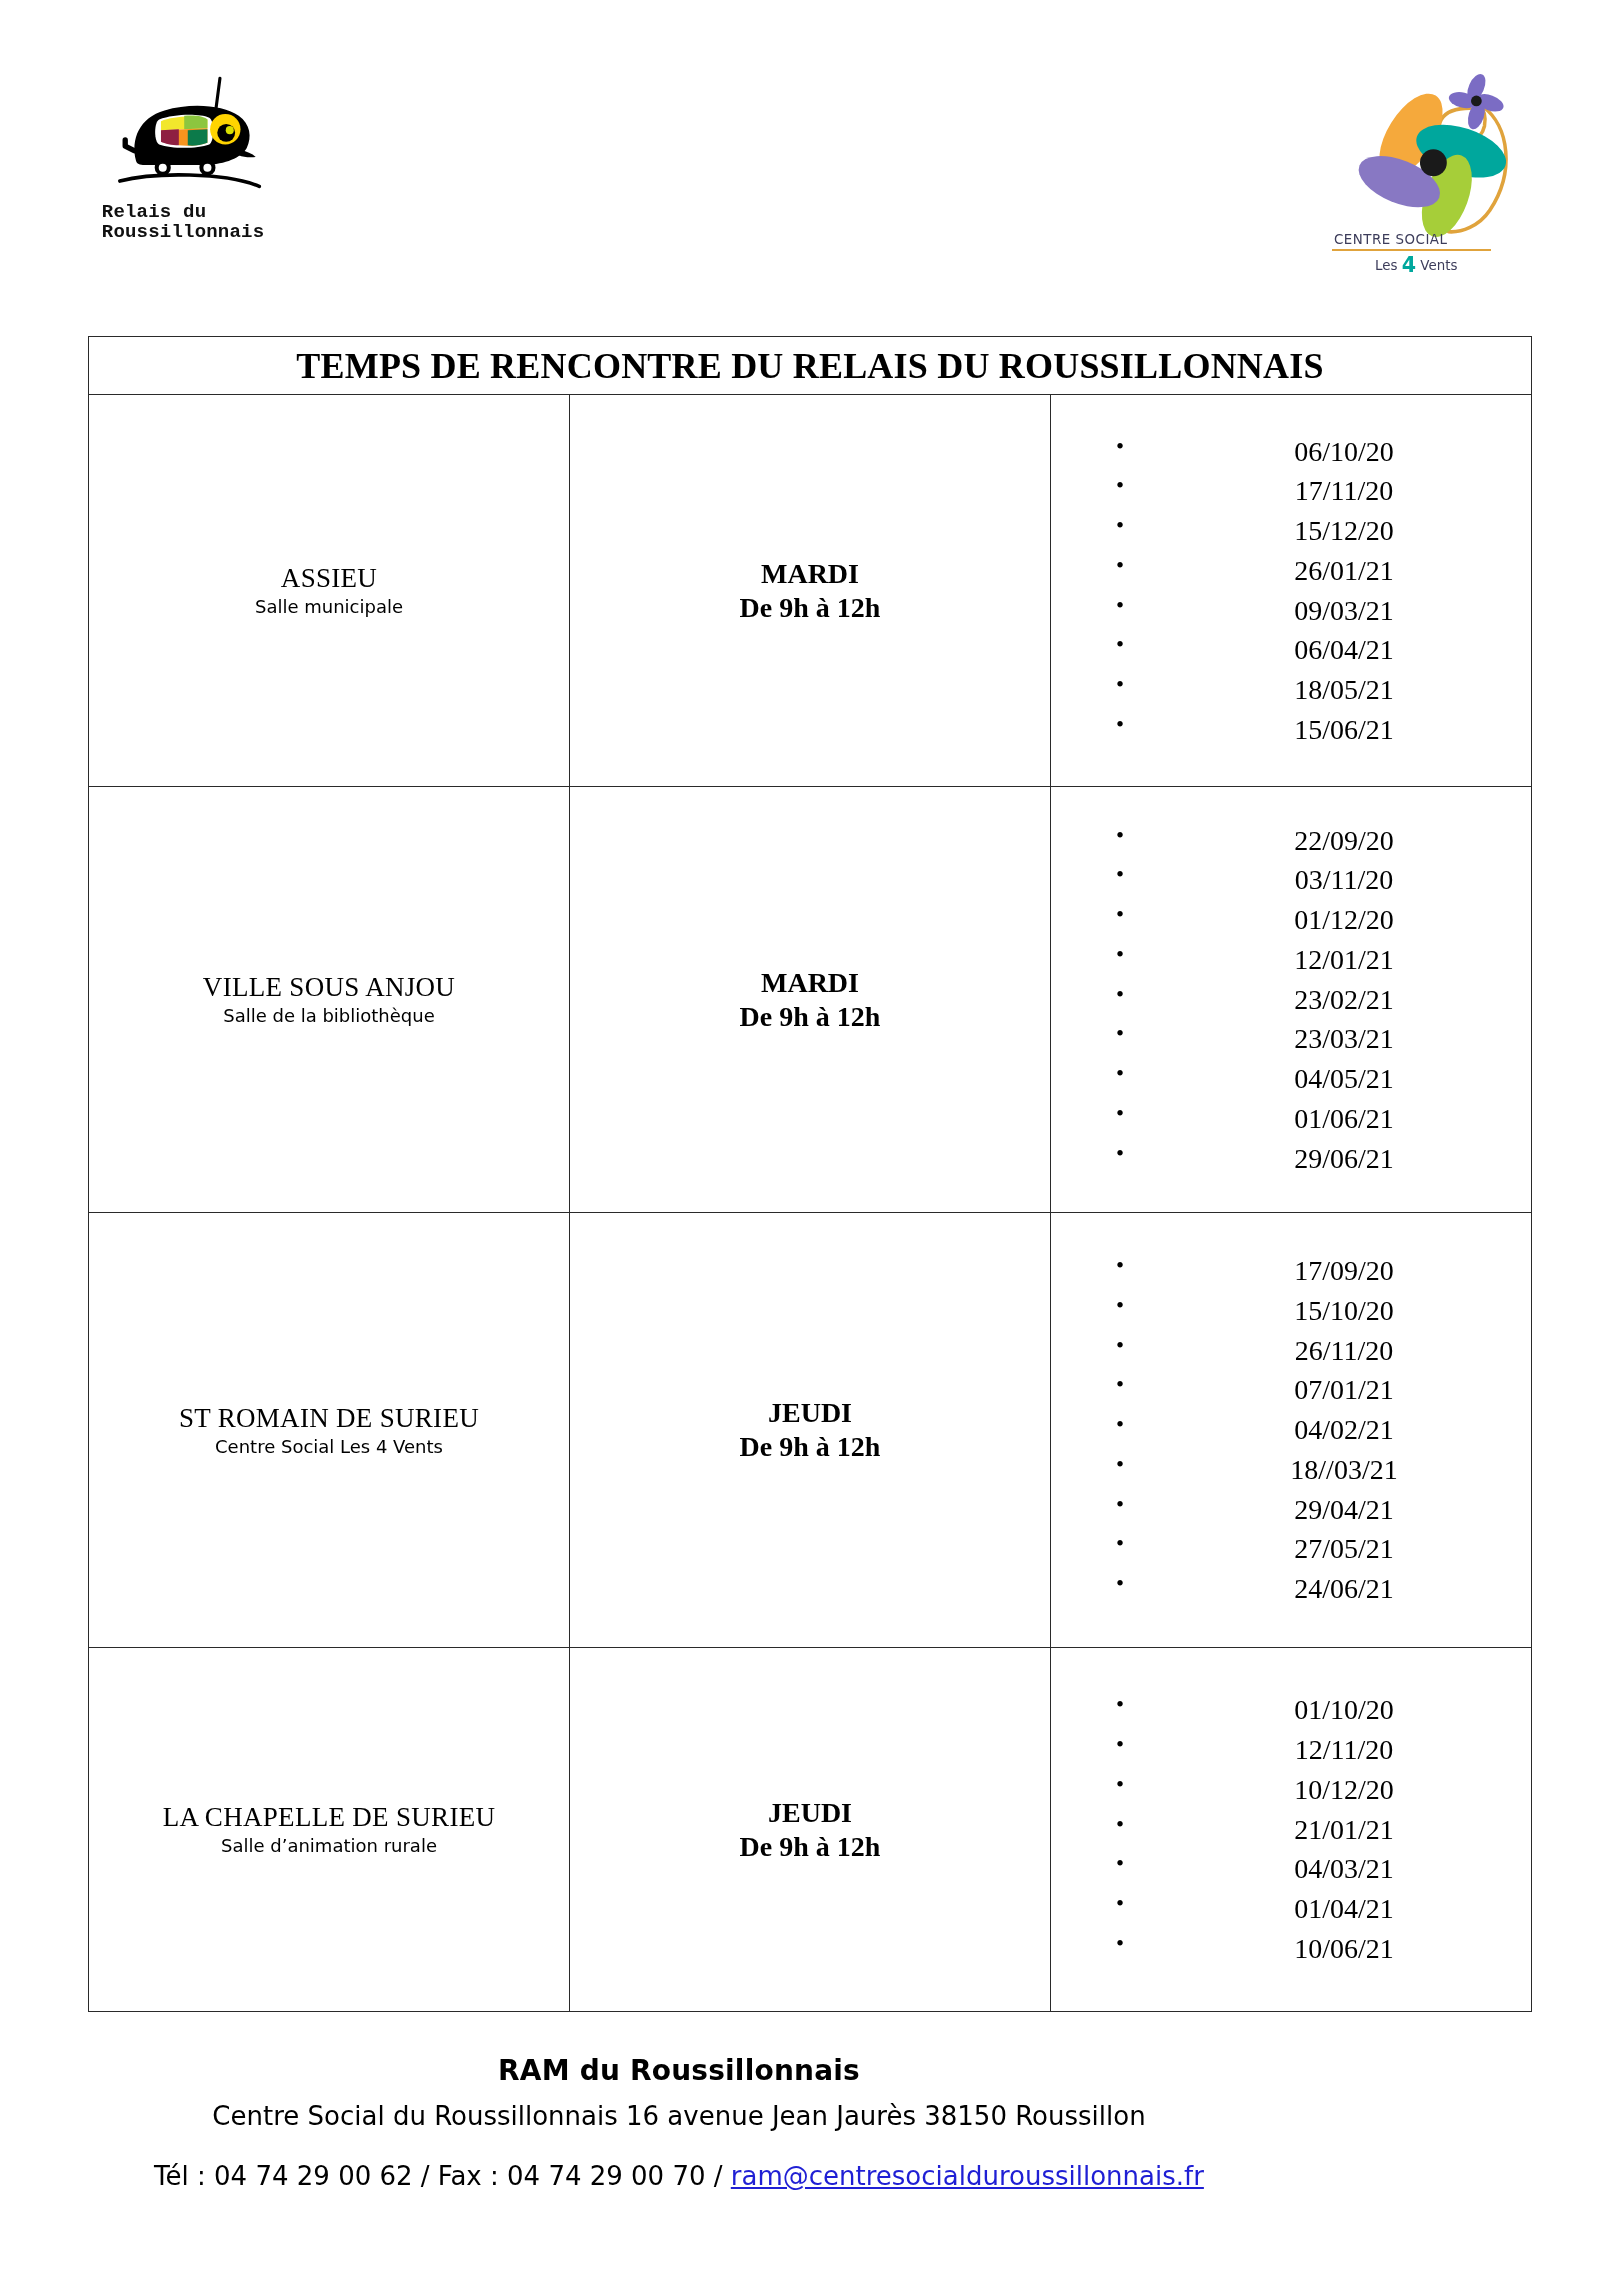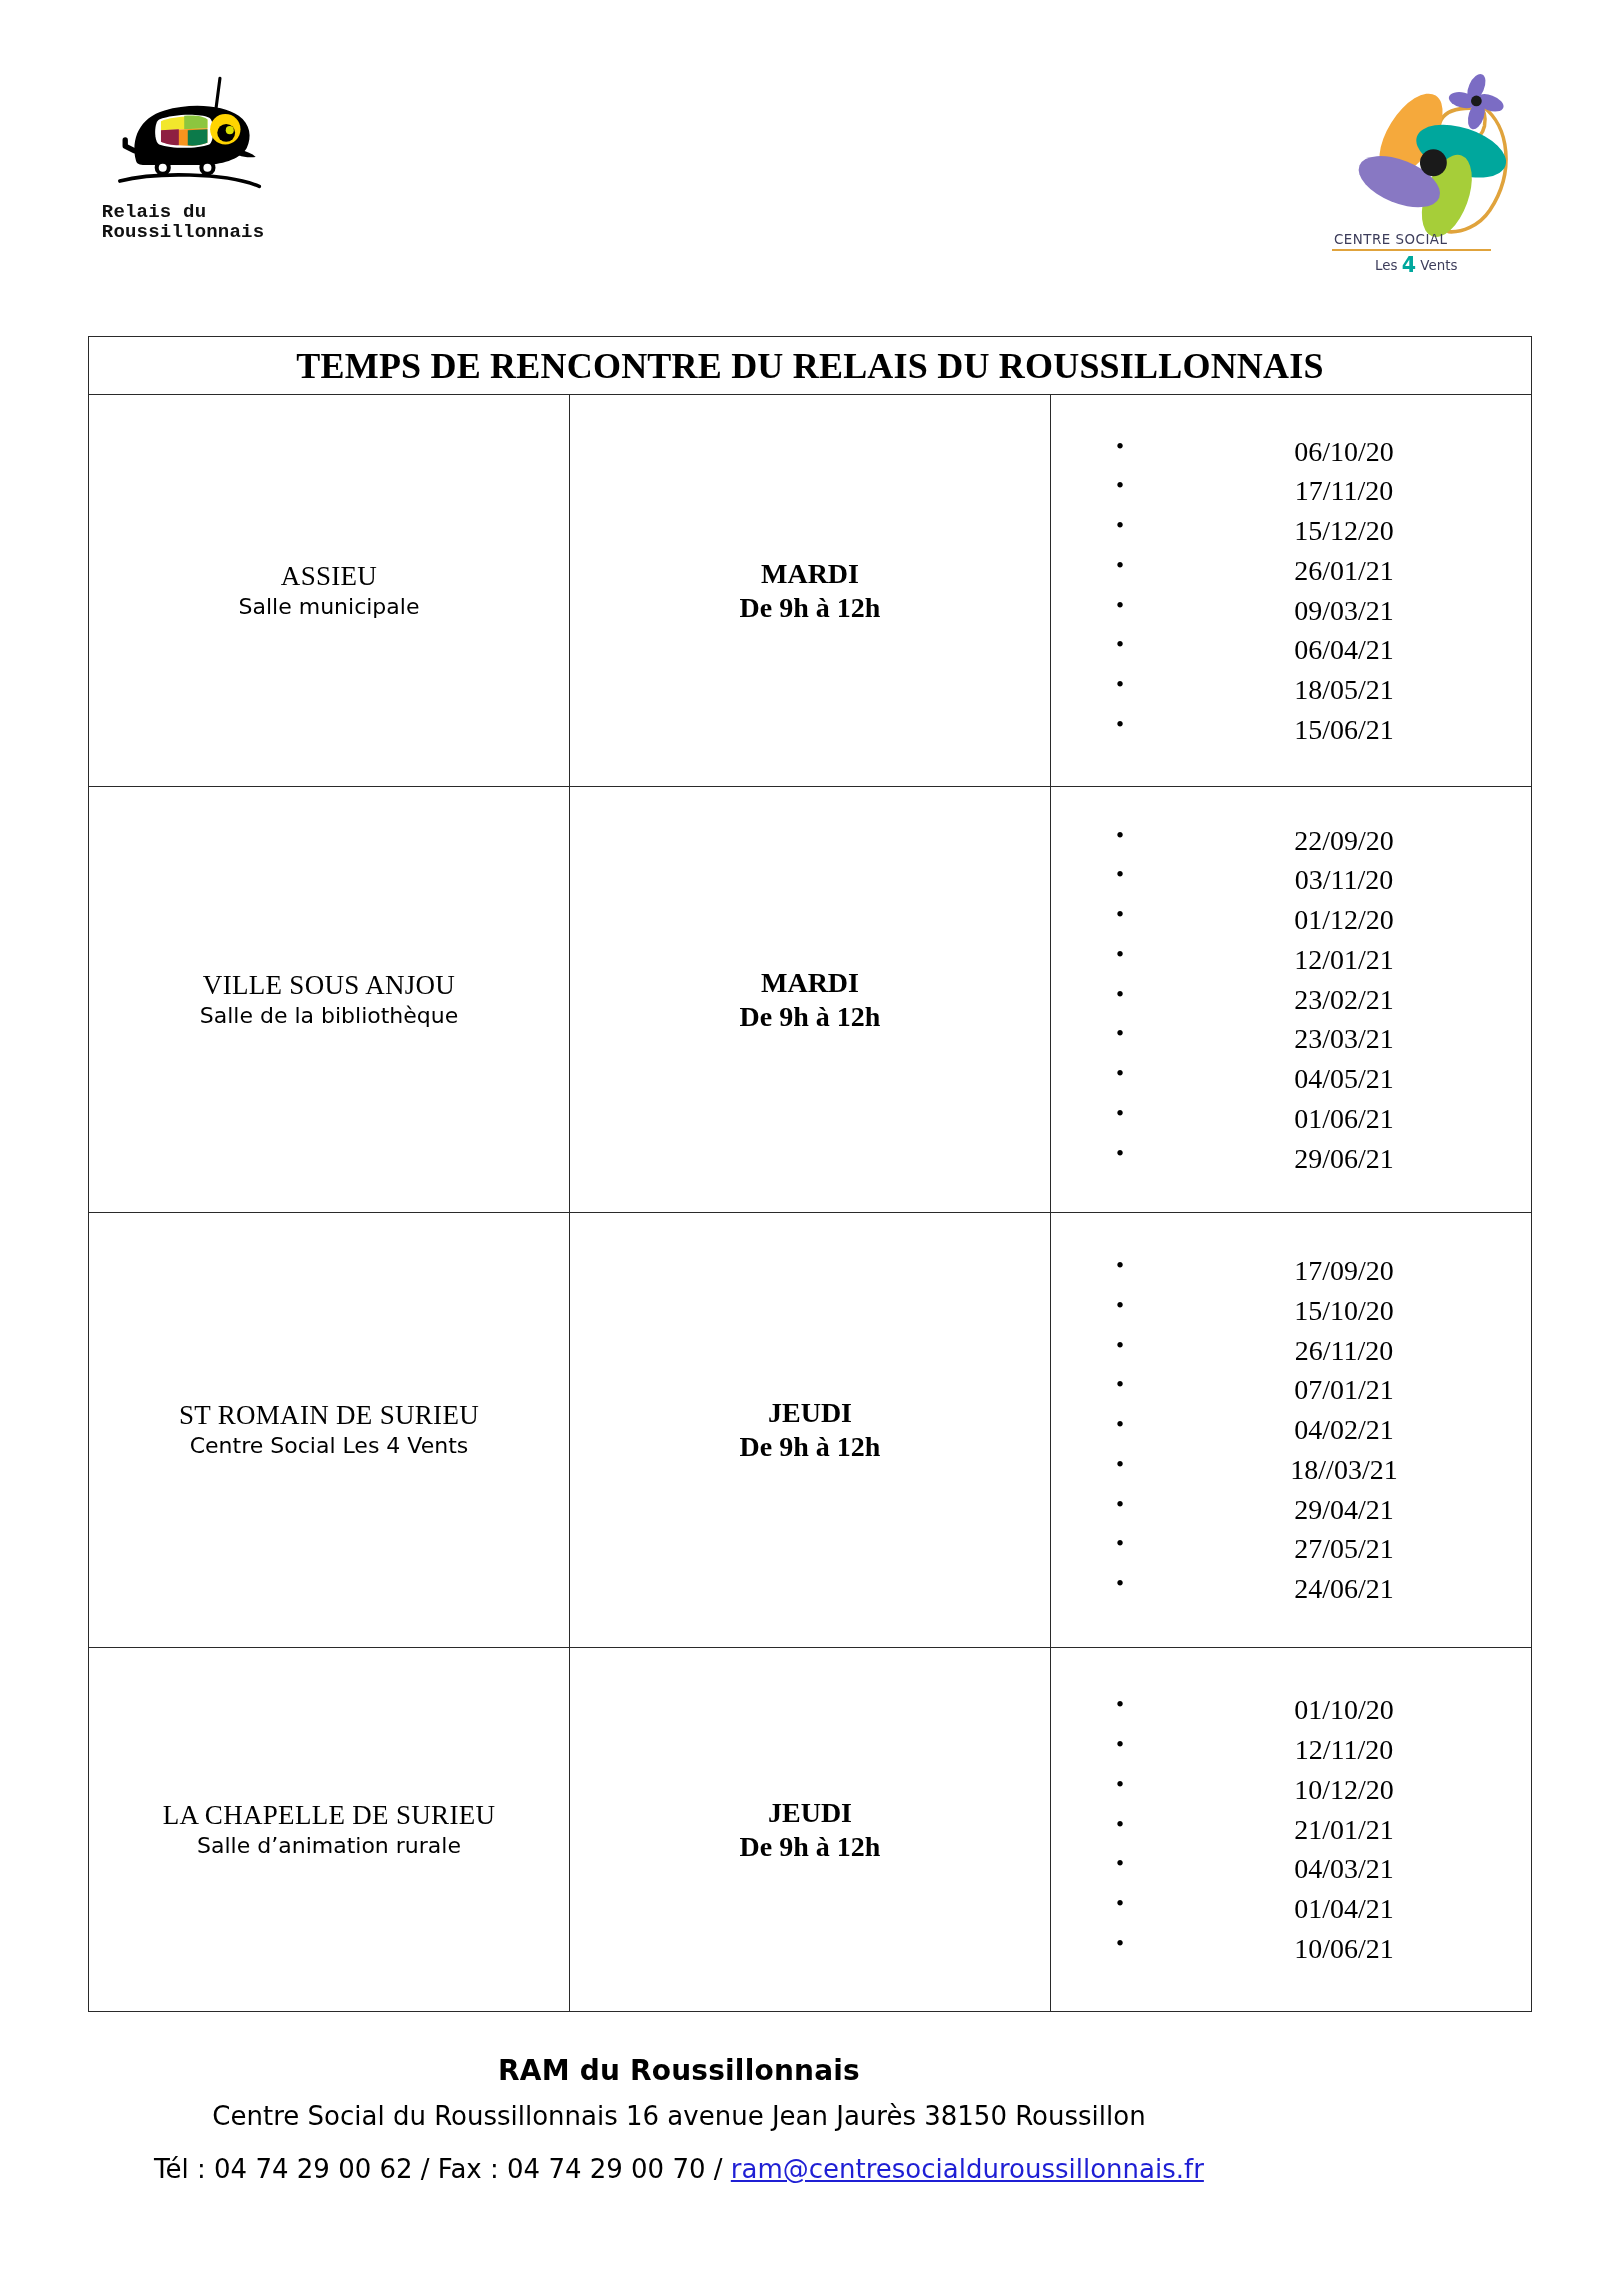--- a/index.html
+++ b/index.html
@@ -138,21 +138,21 @@
   }
   .place-name {
     font-family: "Liberation Serif", serif;
     font-size: 27px;
     font-weight: 400;
     letter-spacing: 0.3px;
     line-height: 1.15;
   }
   .place-venue {
     font-family: "DejaVu Sans", sans-serif;
-    font-size: 22px;
+    font-size: 18px;
     font-weight: 400;
     line-height: 1.2;
     margin-top: 2px;
   }
 
   .day-cell {
     text-align: center;
     font-family: "Liberation Serif", serif;
     font-weight: 700;
     padding: 7.2px 9px;
@@ -218,21 +218,21 @@
   .footer-address {
     font-size: 26px;
     font-weight: 400;
     line-height: 1.5;
     margin-top: 5.4px;
   }
   .footer-contact {
     font-size: 26px;
     font-weight: 400;
     line-height: 1.5;
-    margin-top: 14px;
+    margin-top: 21px;
   }
   .footer-email {
     color: #1f1fd4;
     text-decoration: underline;
   }
 </style>
 </head>
 <body>
 
 <div class="header-band">

